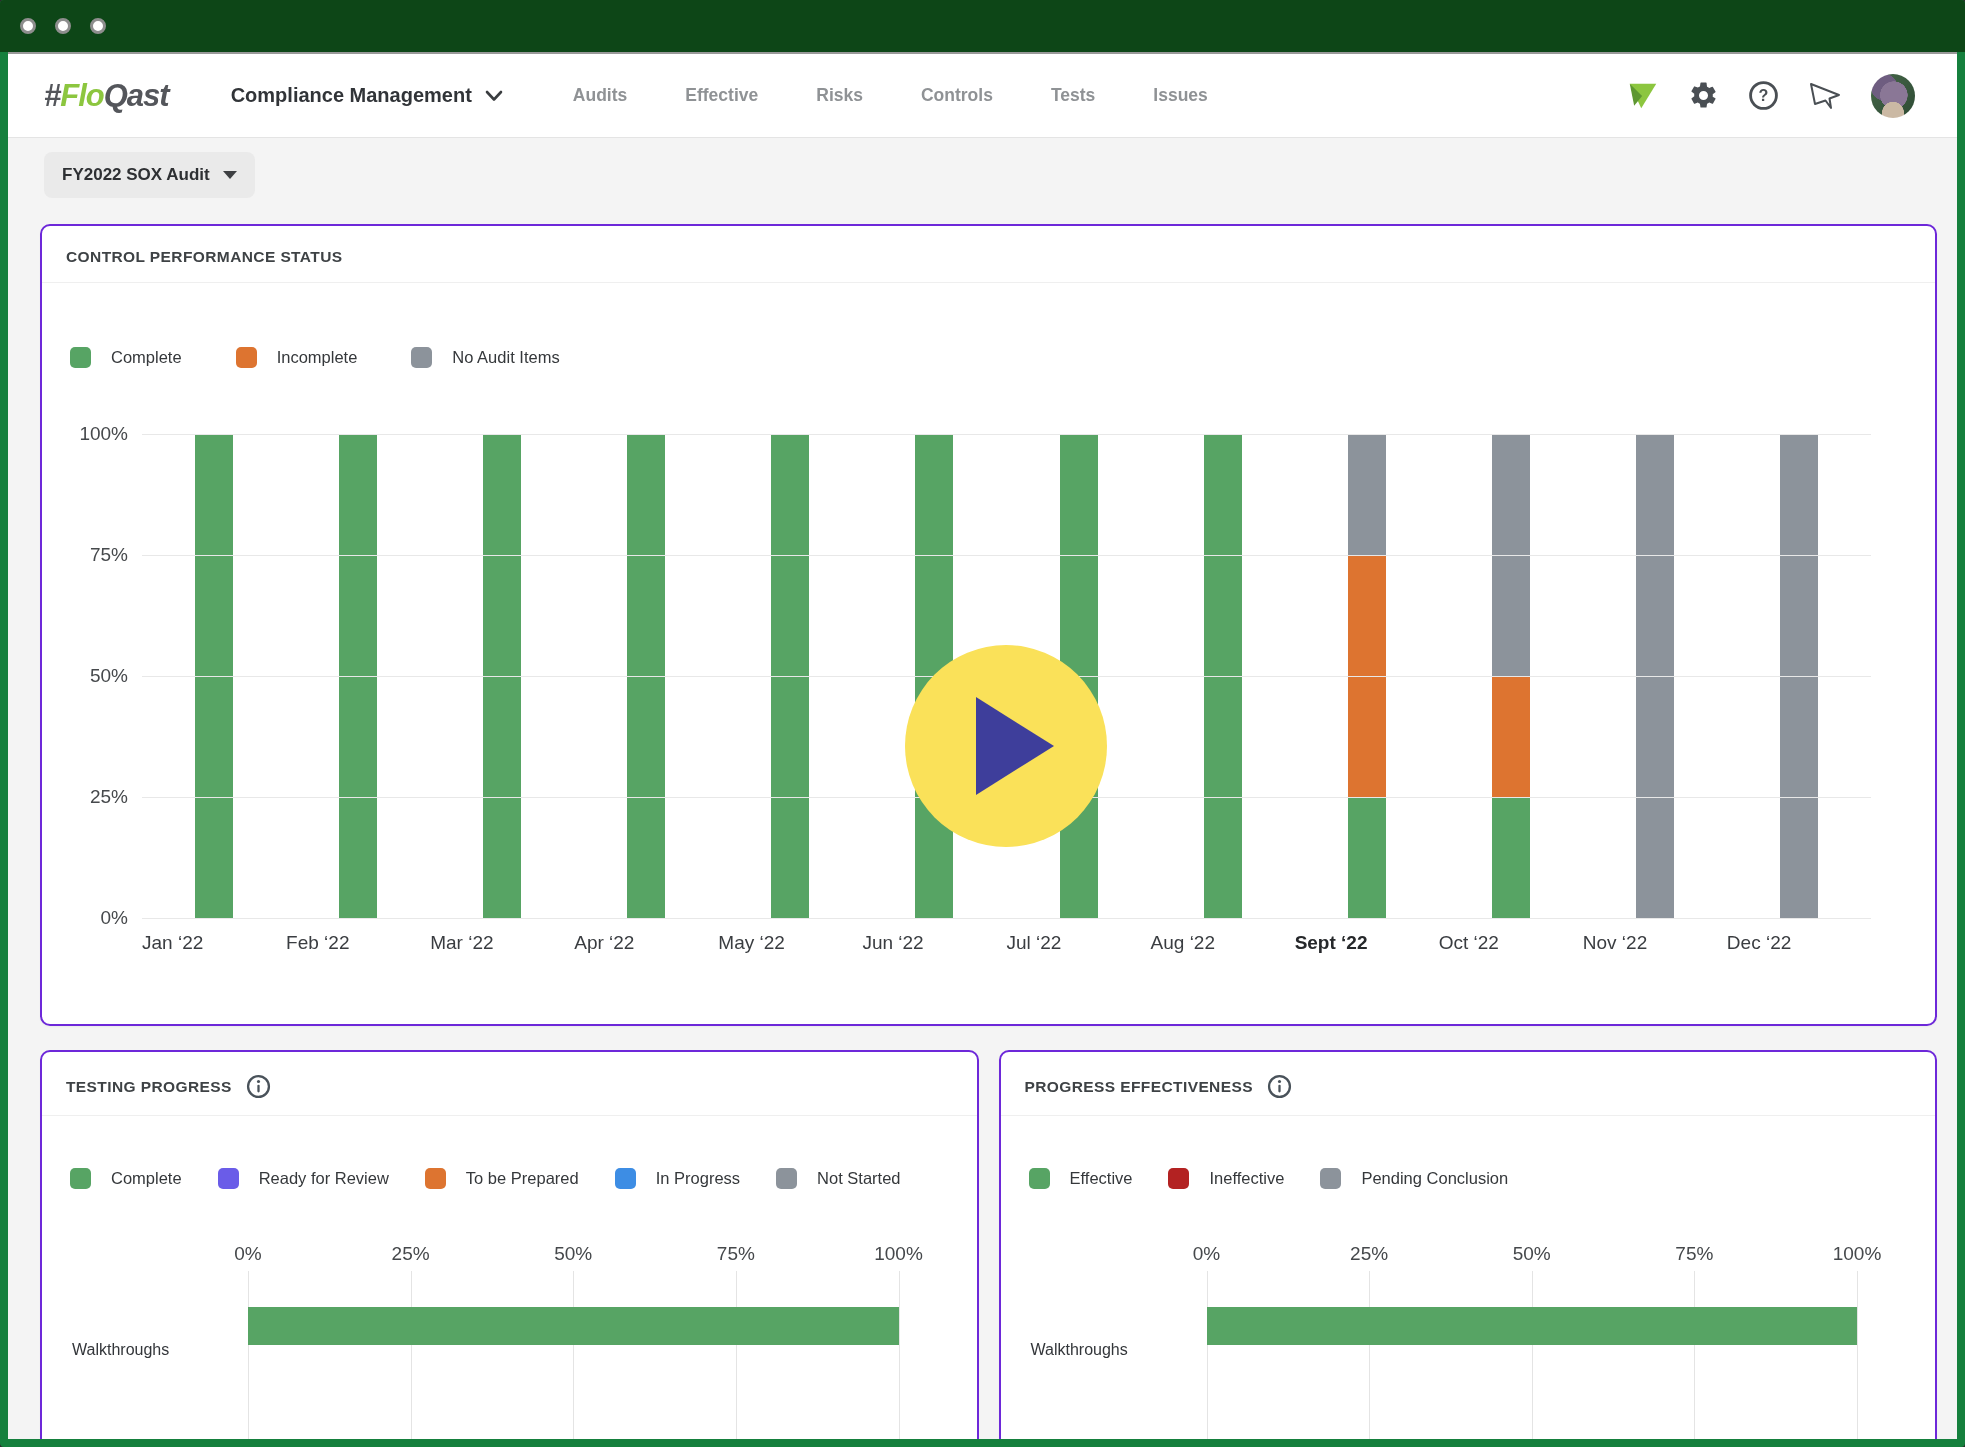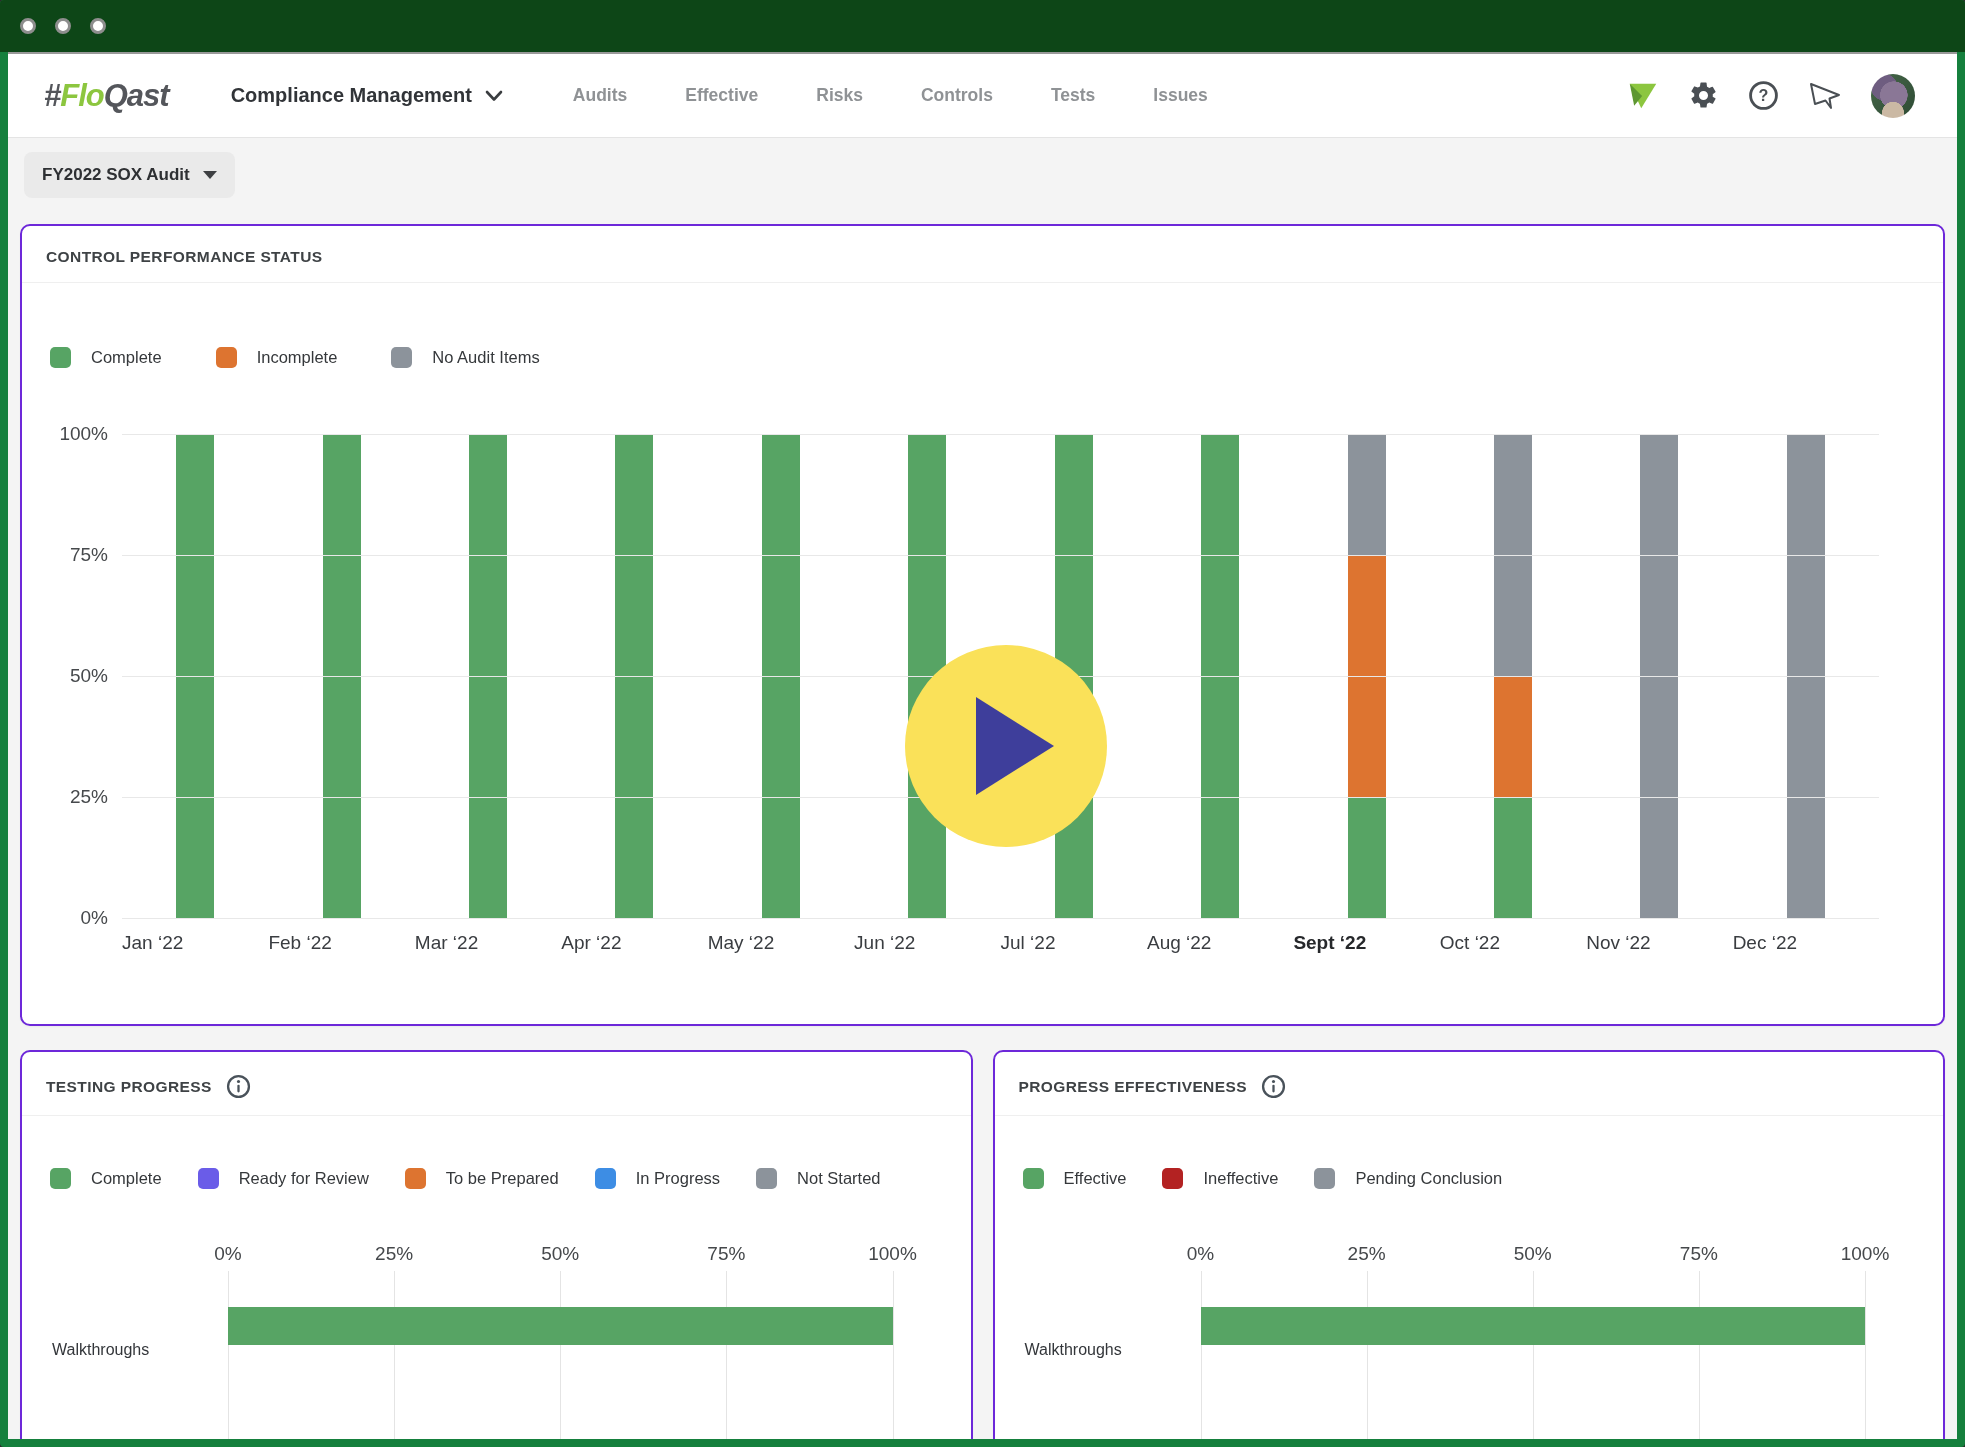--- a/index.html
+++ b/index.html
@@ -20,21 +20,21 @@
   .nav-right { margin-left:auto; display:flex; align-items:center; gap:29px; }
   .icon-btn { background:none; border:none; cursor:pointer; display:flex; align-items:center; }
   .avatar { width:44px; height:44px; border-radius:50%; cursor:pointer; border:none; overflow:hidden;
     background:
       radial-gradient(circle at 50% 88%, #cbb9a4 0 24%, transparent 25%),
       radial-gradient(circle at 52% 48%, #8a7796 0 42%, transparent 43%),
       radial-gradient(circle at 30% 30%, #6e5d80 0 30%, transparent 31%),
       linear-gradient(135deg,#48684a,#2c4a33); }
 
   
-  .page { flex:1; padding:0 4px; overflow:hidden; }
+  .page { flex:1; padding:0 12px; overflow:hidden;margin-left:12px; }
   .audit-btn { margin:14px 0 0 12px; display:inline-flex; align-items:center; gap:13px; background:#EAEAEA; border:none; border-radius:8px; padding:13px 18px; font-family:inherit; font-size:17px; font-weight:700; color:#2E3033; cursor:pointer; }
   .caret-down { width:0; height:0; border-left:7px solid transparent; border-right:7px solid transparent; border-top:8px solid #3E4043; }
 
   .card { background:#fff; border:2px solid #6d28d9; border-radius:10px; box-shadow:0 1px 2px rgba(0,0,0,.04); }
   .card-header { display:flex; align-items:center; gap:14px; padding:22px 24px 16px; border-bottom:1px solid #EFEFEF; }
   .card-title { font-size:15.5px; font-weight:700; letter-spacing:.4px; color:#3E4245; }
 
   .legend-row { display:flex; gap:54px; padding:64px 24px 0 28px; }
   .legend-item { display:flex; align-items:center; gap:20px; cursor:pointer; }
   .swatch { width:21px; height:21px; border-radius:5px; flex-shrink:0; }

